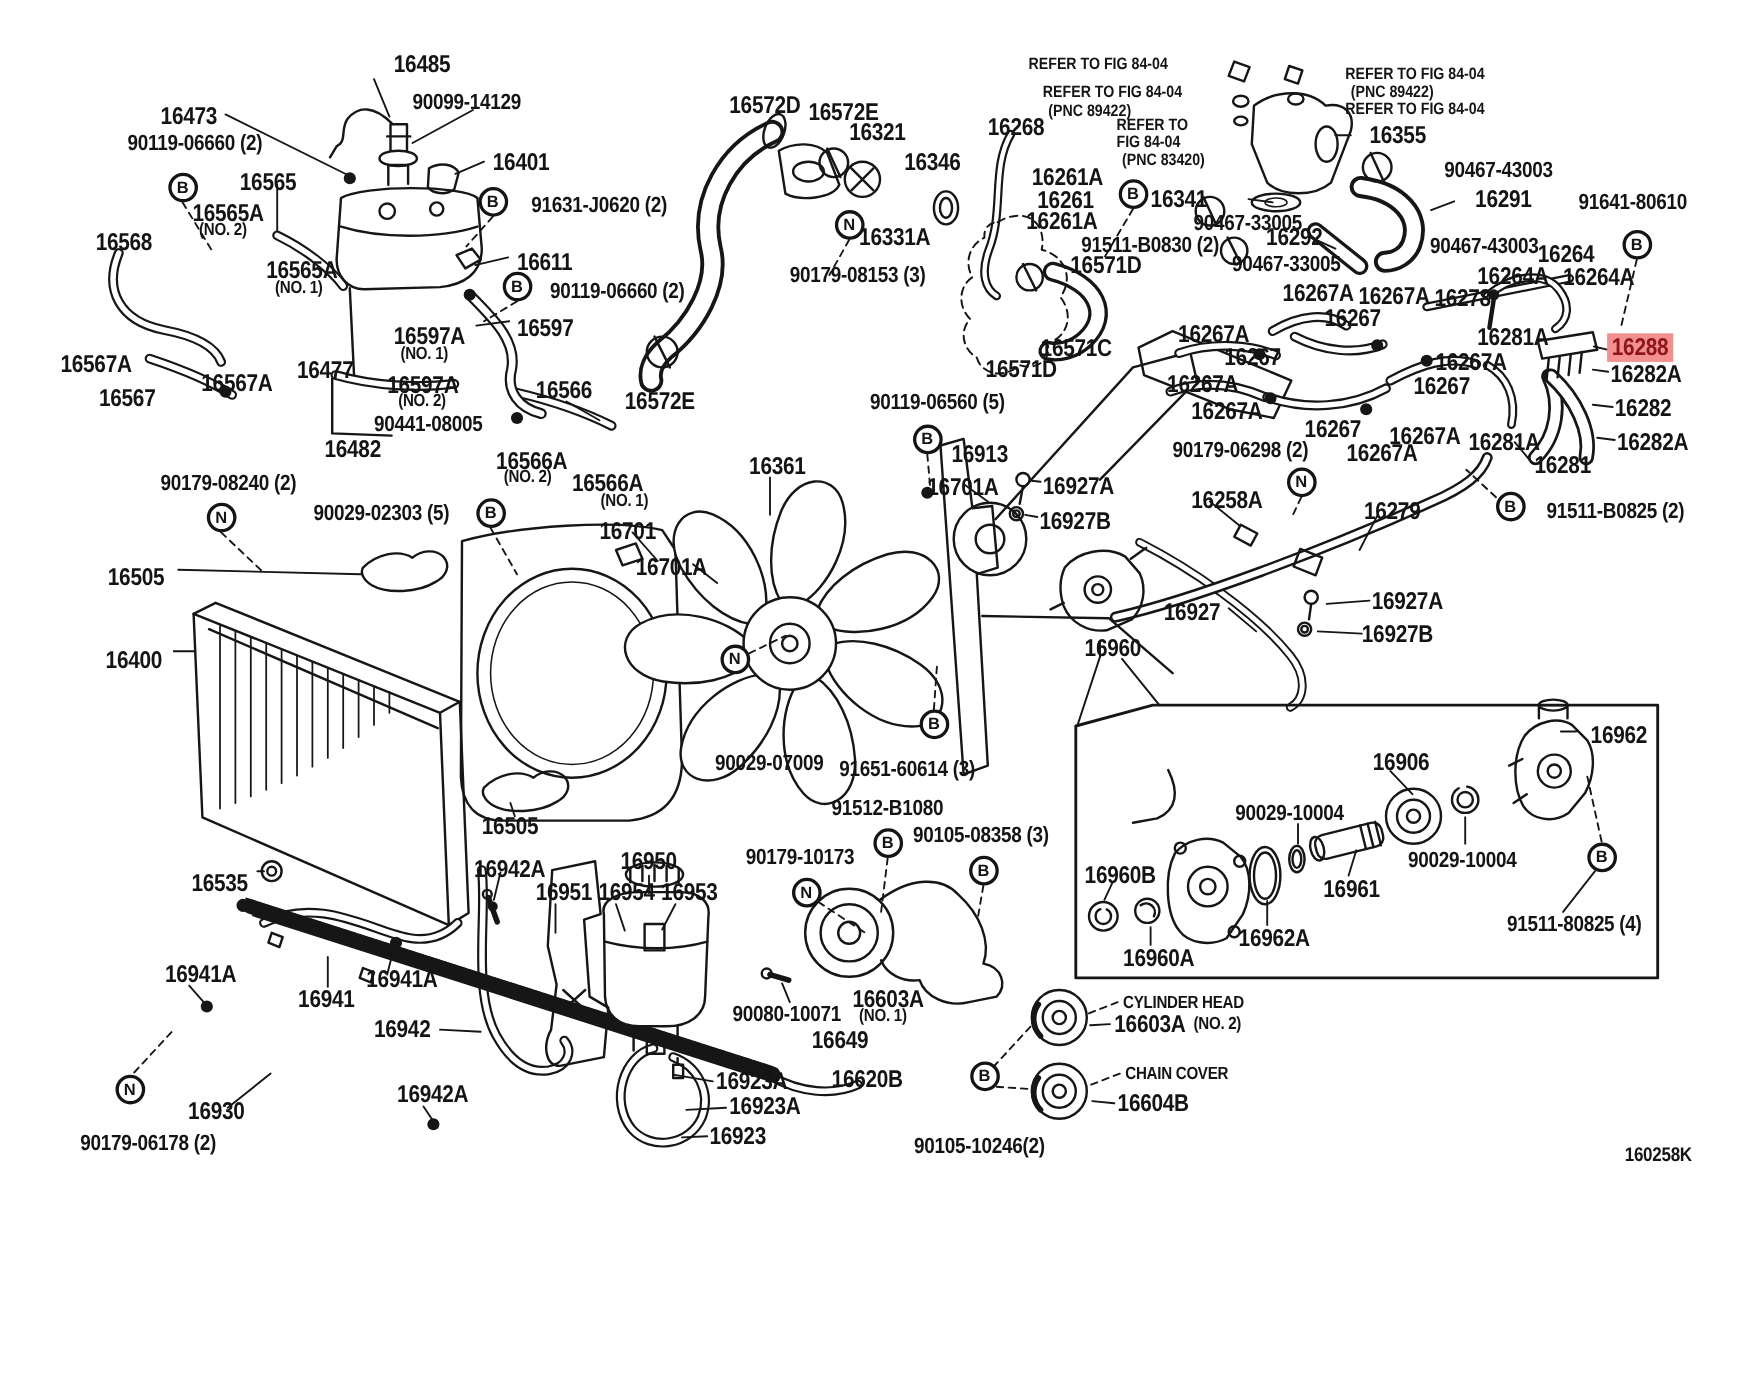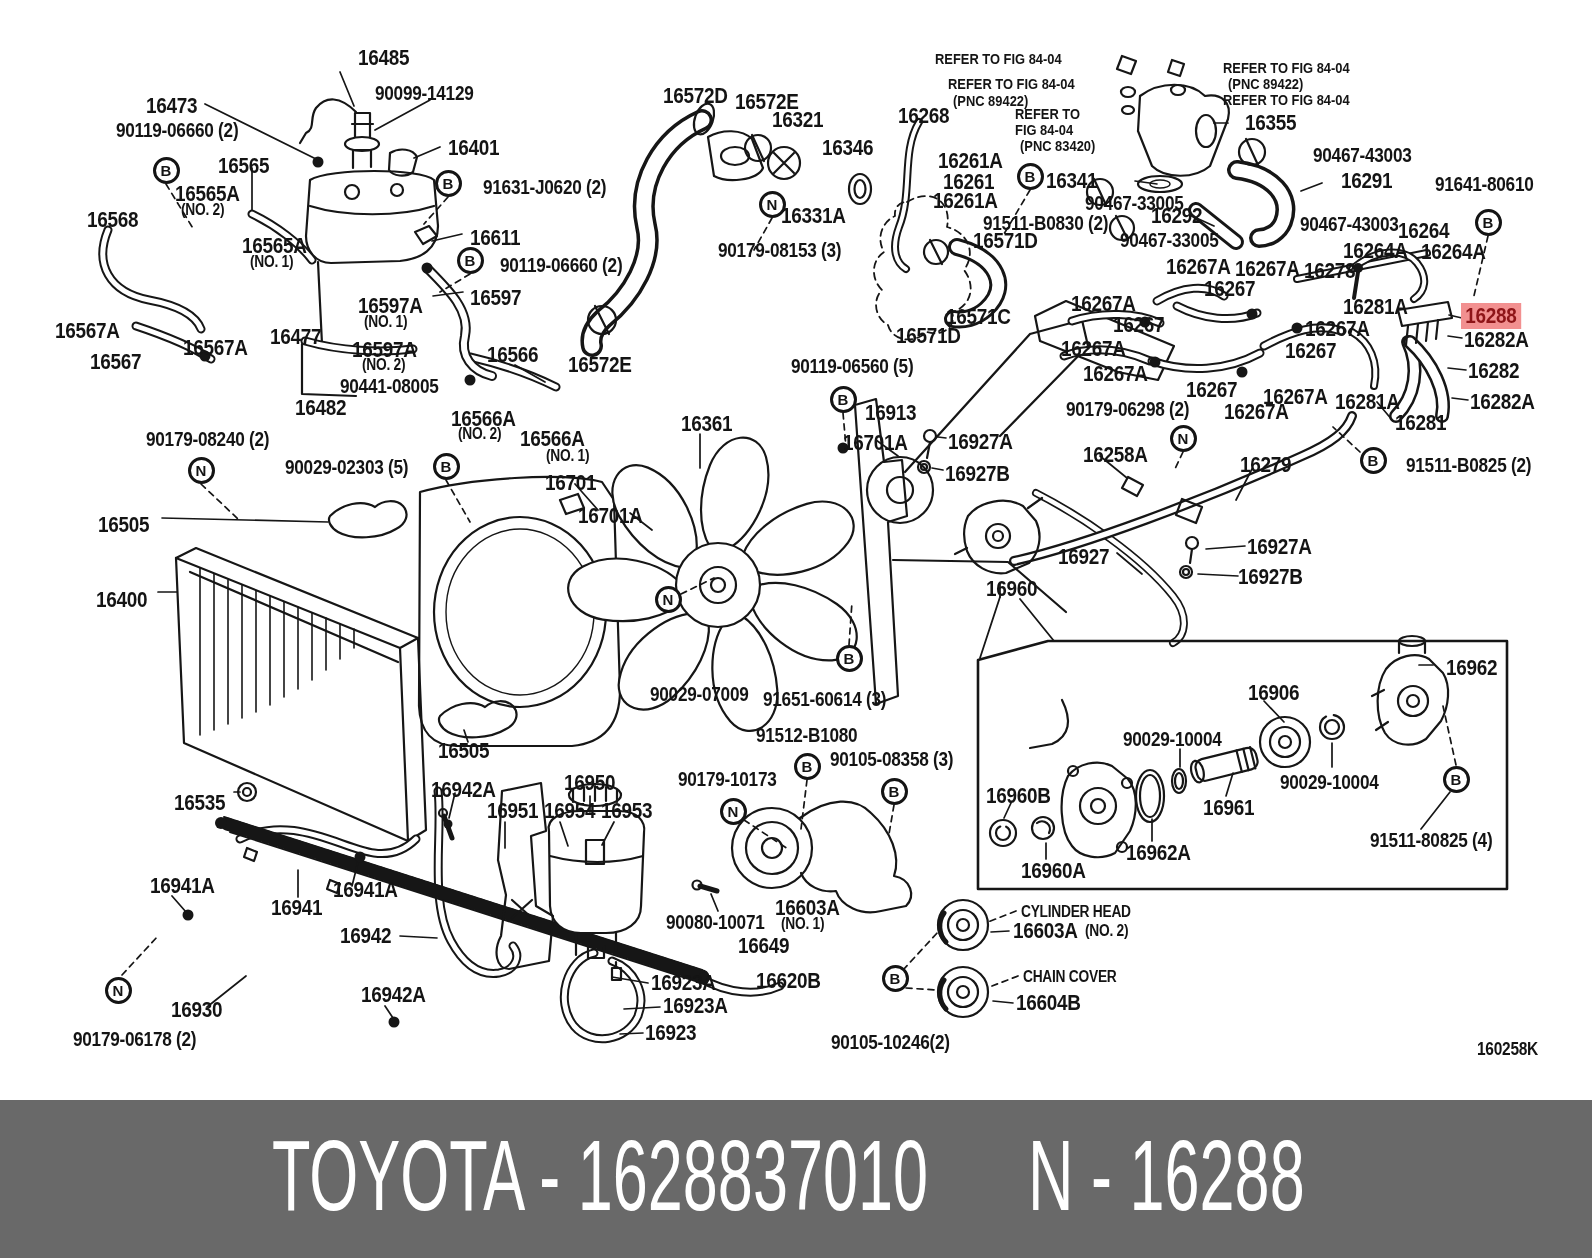--- a/index.html
+++ b/index.html
@@ -513,18 +513,14 @@
       <div class="marker" style="left: 719.5px; top: 797.5px;">N</div>
       <div class="marker" style="left: 793.5px; top: 752.5px;">B</div>
       <div class="marker" style="left: 880.5px; top: 777.5px;">B</div>
       <div class="marker" style="left: 881.5px; top: 964.5px;">B</div>
       <div class="marker" style="left: 1442.5px; top: 765.5px;">B</div>
       <div class="marker" style="left: 1359.5px; top: 446.5px;">B</div>
       <div class="marker" style="left: 104.5px; top: 976.5px;">N</div>
       <div class="marker" style="left: 1169.5px; top: 424.5px;">N</div>
     </div>
 
-<div class="banner">
-  <span class="b-left">TOYOTA - 1628837010</span>
-  <span class="b-right">N - 16288</span>
+
 </div>
 
-</div>
-
 </body></html>

